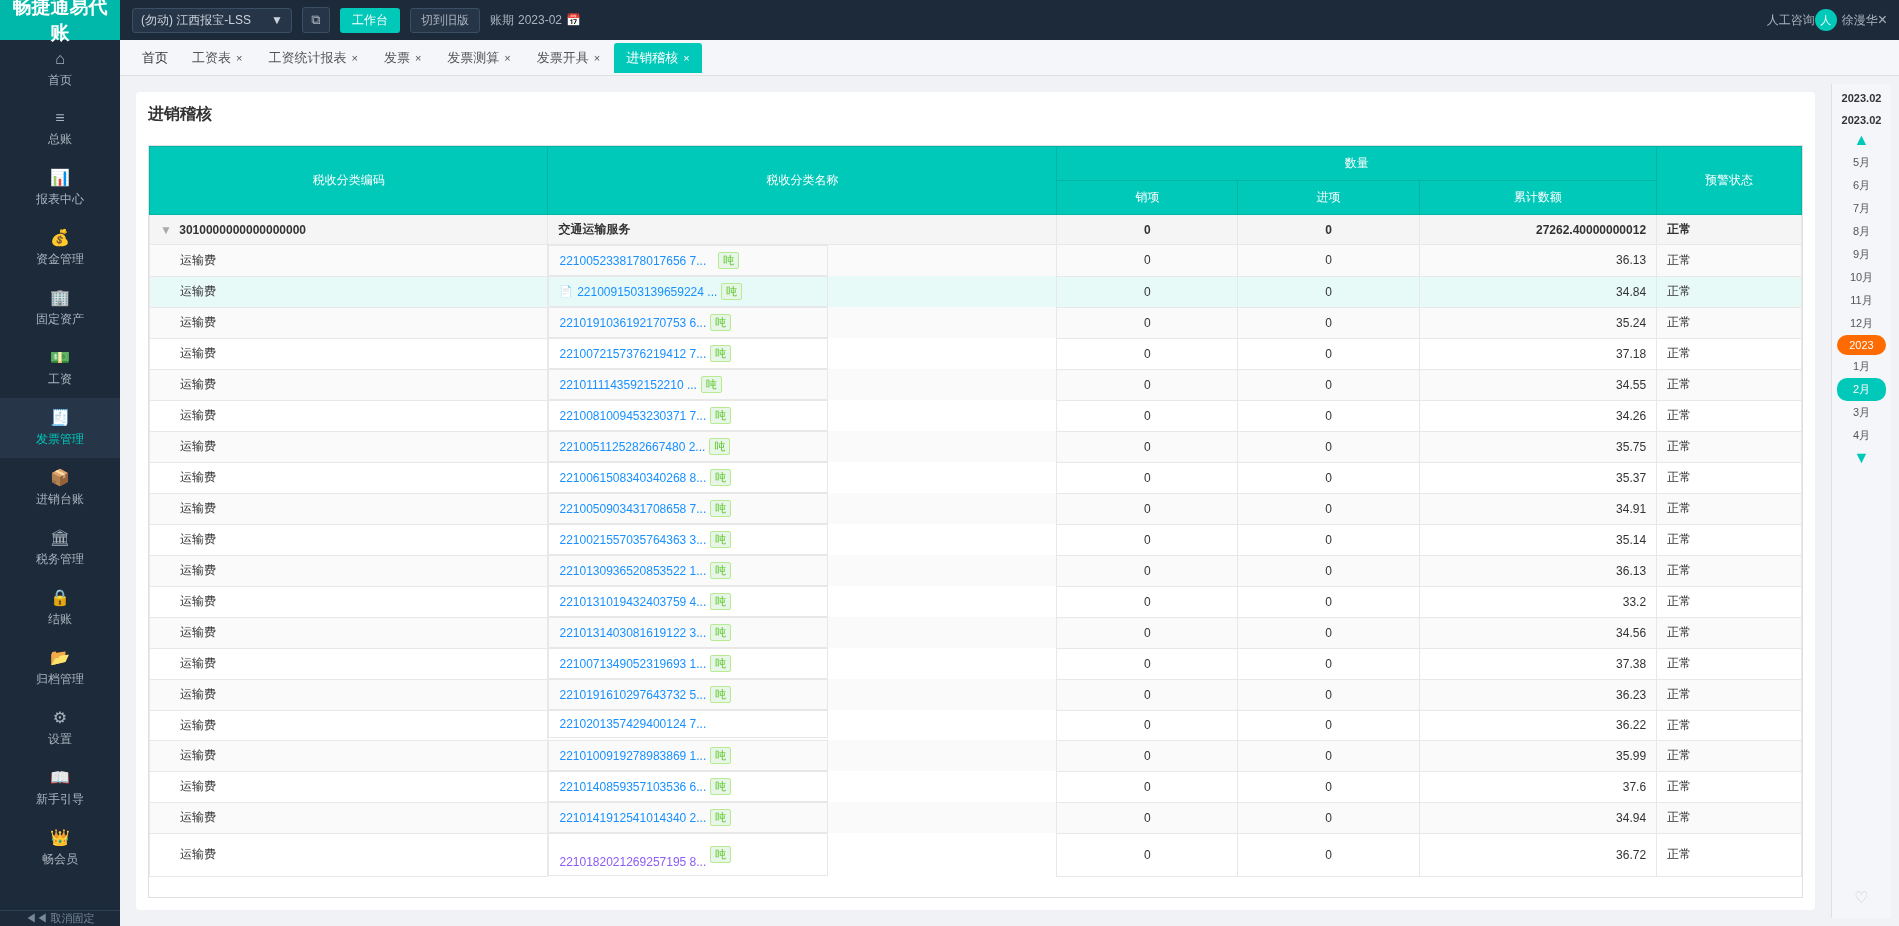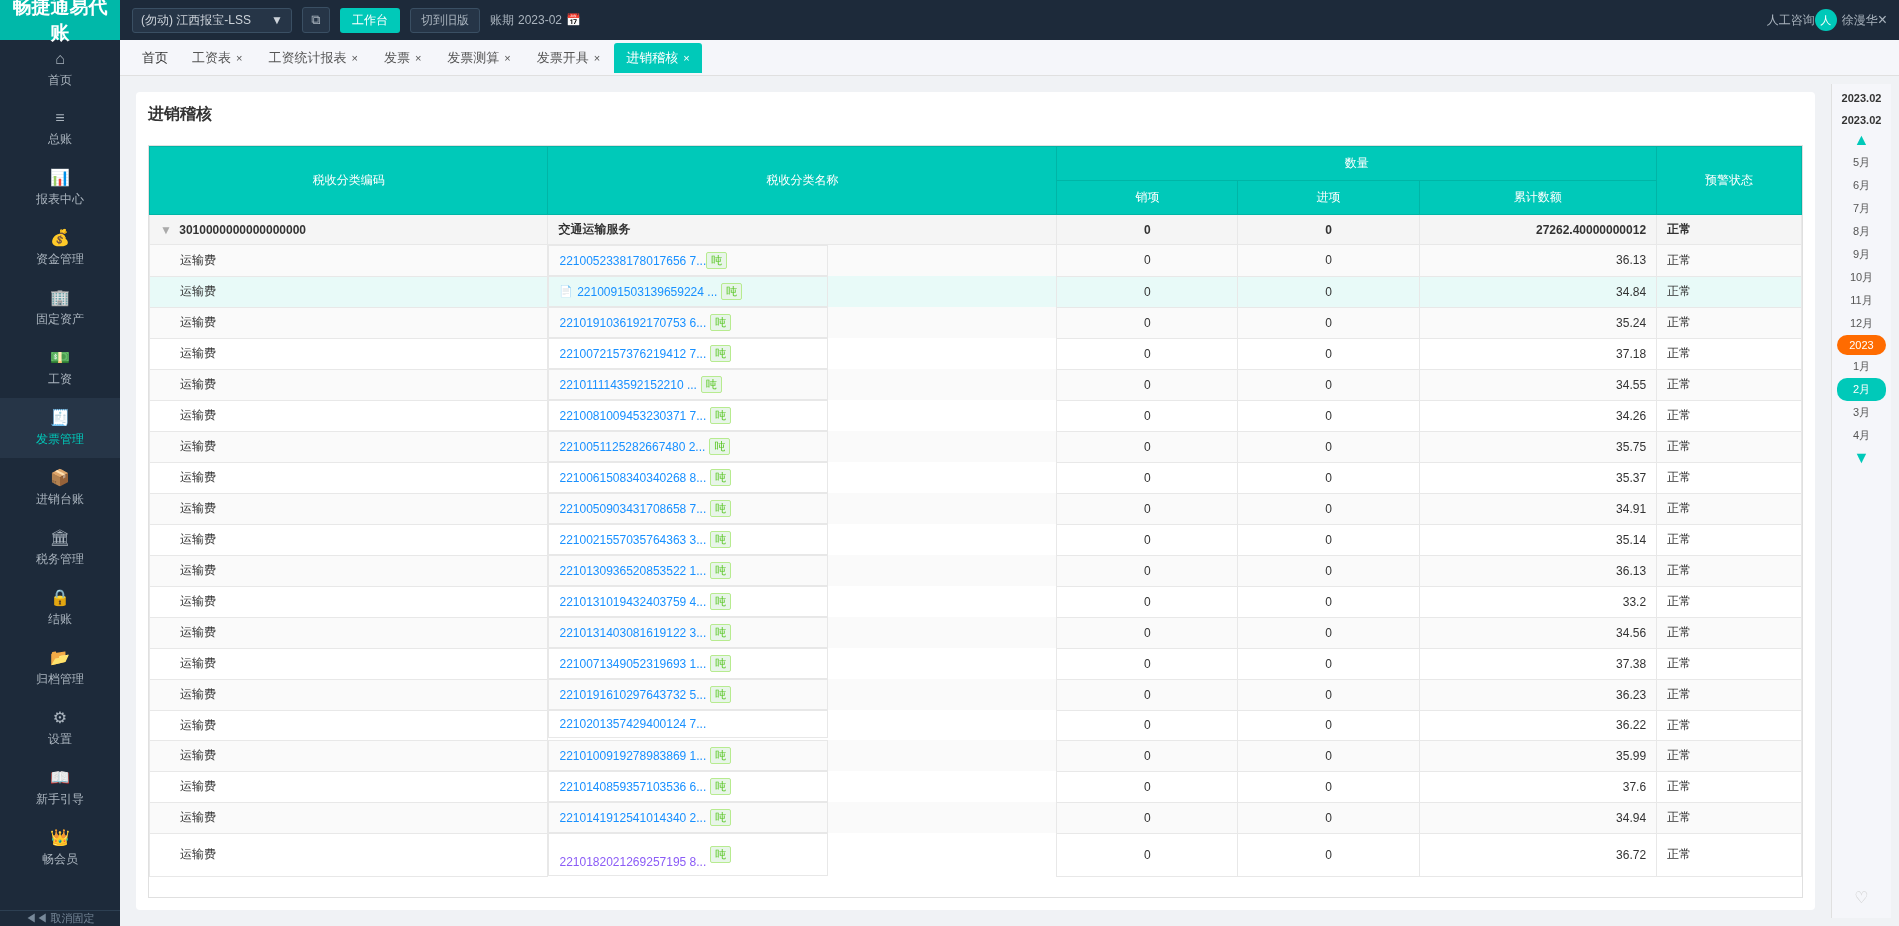--- a/index.html
+++ b/index.html
@@ -487,21 +487,21 @@
         <span>3010000000000000000</span>
       </td>
       <td class="col-name">交通运输服务</td>
       <td class="center col-num">0</td>
       <td class="center col-num">0</td>
       <td class="right col-num">27262.40000000012</td>
       <td class="col-status">正常</td>
     </tr>
               <tr>
       <td class="col-code" style="padding-left:30px;">运输费</td>
-      <td class="col-name" style="display:flex; align-items:center; gap:0;">
+      <td class="col-name" style="display:flex; align-items:center; gap:12px;">
 
         <span style="color:#1890ff; cursor:pointer;">2210052338178017656 7...</span>
         <span style="background:#e8f5e9; color:#52c41a; border:1px solid #b7eb8f; padding:0 4px; border-radius:2px; font-size:11px;">吨</span>
       </td>
       <td class="center col-num">0</td>
       <td class="center col-num">0</td>
       <td class="right col-num">36.13</td>
       <td class="col-status">正常</td>
     </tr>
               <tr class="highlighted">

